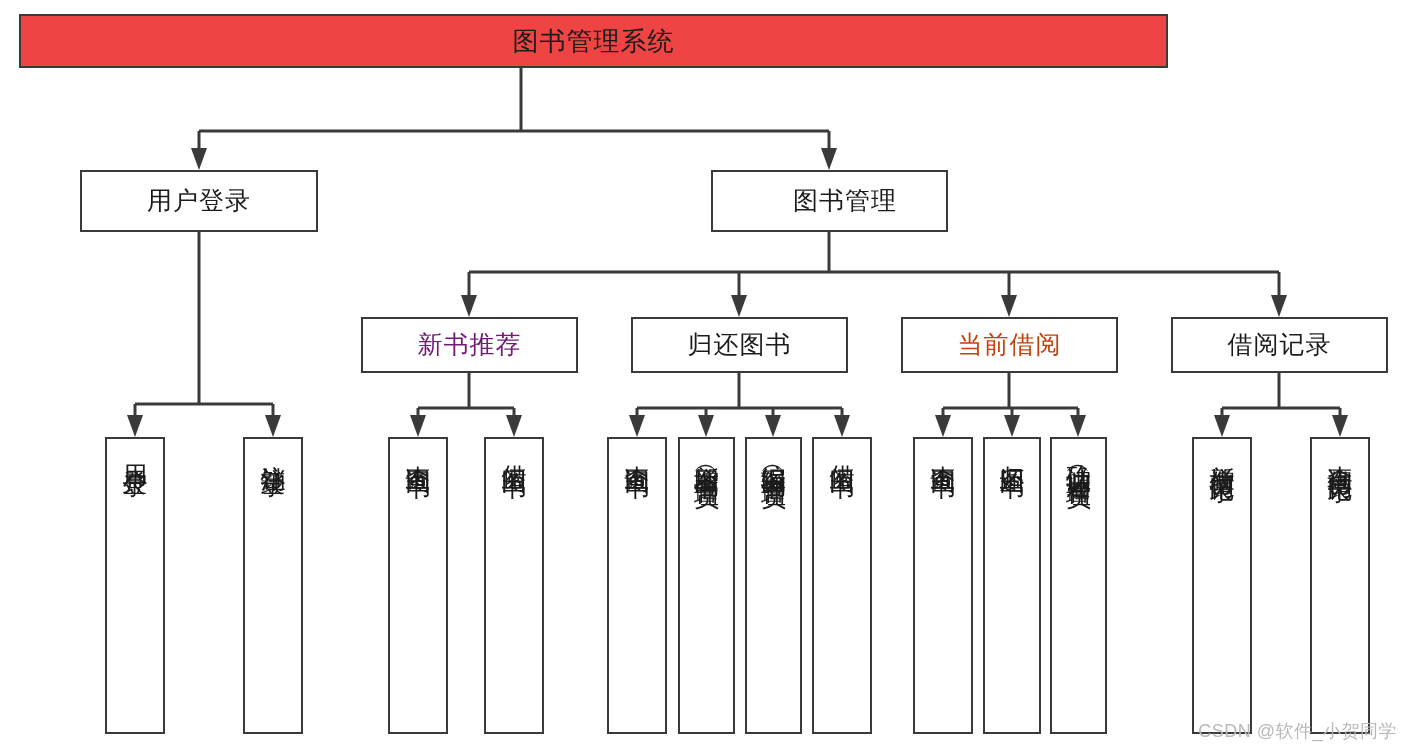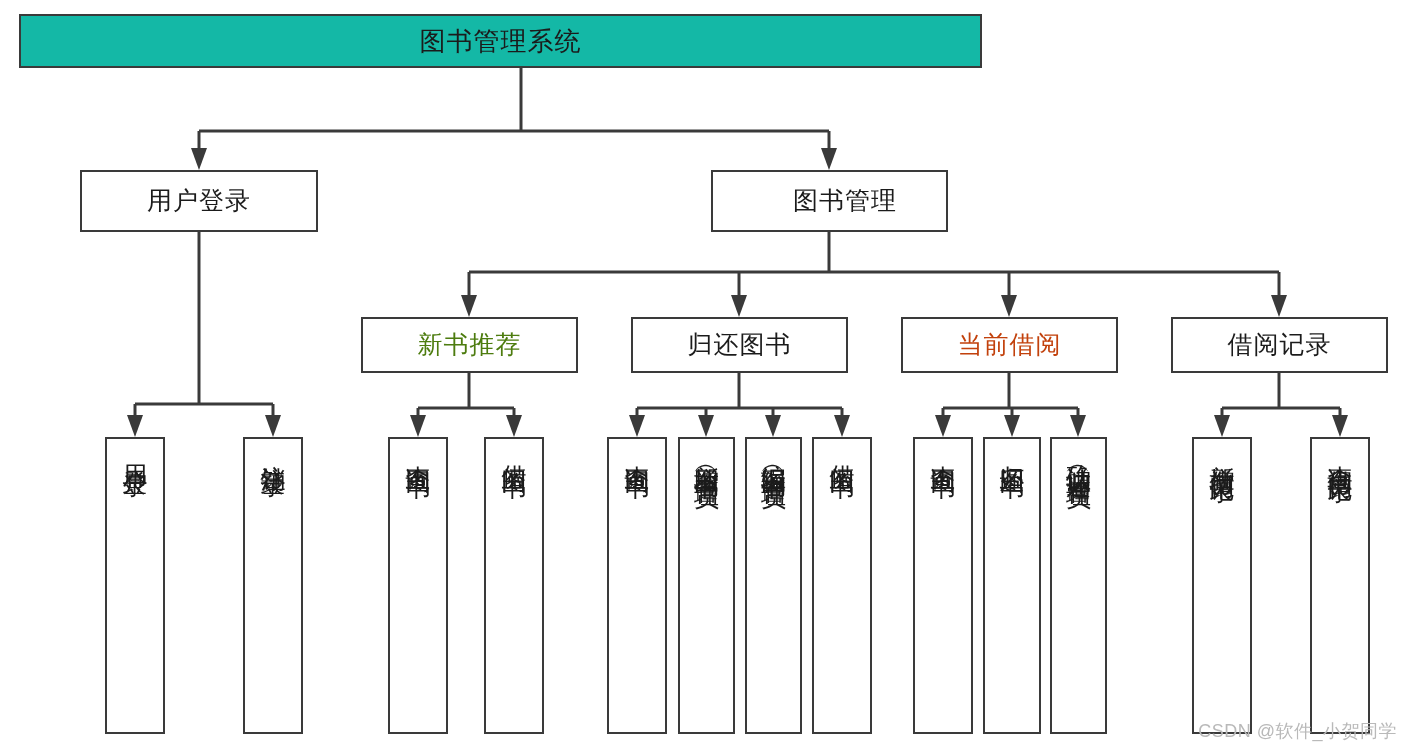--- a/index.html
+++ b/index.html
@@ -126,31 +126,31 @@
         <line x1="1279" y1="373" x2="1279" y2="408" stroke="#3a3a3a" stroke-width="3"></line>
         <line x1="1222" y1="408" x2="1340" y2="408" stroke="#3a3a3a" stroke-width="3"></line>
         <line x1="1222" y1="408" x2="1222" y2="417" stroke="#3a3a3a" stroke-width="3"></line>
         <polygon points="1214,415 1230,415 1222,437" fill="#3a3a3a"></polygon>
         <line x1="1340" y1="408" x2="1340" y2="417" stroke="#3a3a3a" stroke-width="3"></line>
         <polygon points="1332,415 1348,415 1340,437" fill="#3a3a3a"></polygon>
       </g>
   </svg>
 
   <div id="nodes-layer">
-      <div class="node-box horizontal root" style="left: 19px; top: 14px; width: 963px; height: 54px; border-color: rgb(58, 58, 58); background: #14b8a6; justify-content: center;">
+      <div class="node-box horizontal root" style="left: 19px; top: 14px; width: 1149px; height: 54px; border-color: rgb(58, 58, 58); background: #ef4444; justify-content: center;">
         <span class="node-label" style="color: rgb(27, 27, 27);">图书管理系统</span>
       </div>
       <div class="node-box horizontal" style="left: 80px; top: 170px; width: 238px; height: 62px; border-color: rgb(58, 58, 58); background: rgb(255, 255, 255);">
         <span class="node-label" style="color: rgb(27, 27, 27);">用户登录</span>
       </div>
       <div class="node-box horizontal" style="left: 711px; top: 170px; width: 237px; height: 62px; border-color: rgb(58, 58, 58); background: rgb(255, 255, 255);">
         <span class="node-label" style="color: rgb(27, 27, 27); margin-left: 31px;">图书管理</span>
       </div>
       <div class="node-box horizontal" style="left: 361px; top: 317px; width: 217px; height: 56px; border-color: rgb(58, 58, 58); background: rgb(255, 255, 255);">
-        <span class="node-label" style="color: #4d7c0f;">新书推荐</span>
+        <span class="node-label" style="color: #701a75;">新书推荐</span>
       </div>
       <div class="node-box horizontal" style="left: 631px; top: 317px; width: 217px; height: 56px; border-color: rgb(58, 58, 58); background: rgb(255, 255, 255);">
         <span class="node-label" style="color: rgb(27, 27, 27);">归还图书</span>
       </div>
       <div class="node-box horizontal" style="left: 901px; top: 317px; width: 217px; height: 56px; border-color: rgb(58, 58, 58); background: rgb(255, 255, 255);">
         <span class="node-label" style="color: #c2410c;">当前借阅</span>
       </div>
       <div class="node-box horizontal" style="left: 1171px; top: 317px; width: 217px; height: 56px; border-color: rgb(58, 58, 58); background: rgb(255, 255, 255);">
         <span class="node-label" style="color: rgb(27, 27, 27); font-family: Liberation Serif, serif;">借阅记录</span>
       </div>

